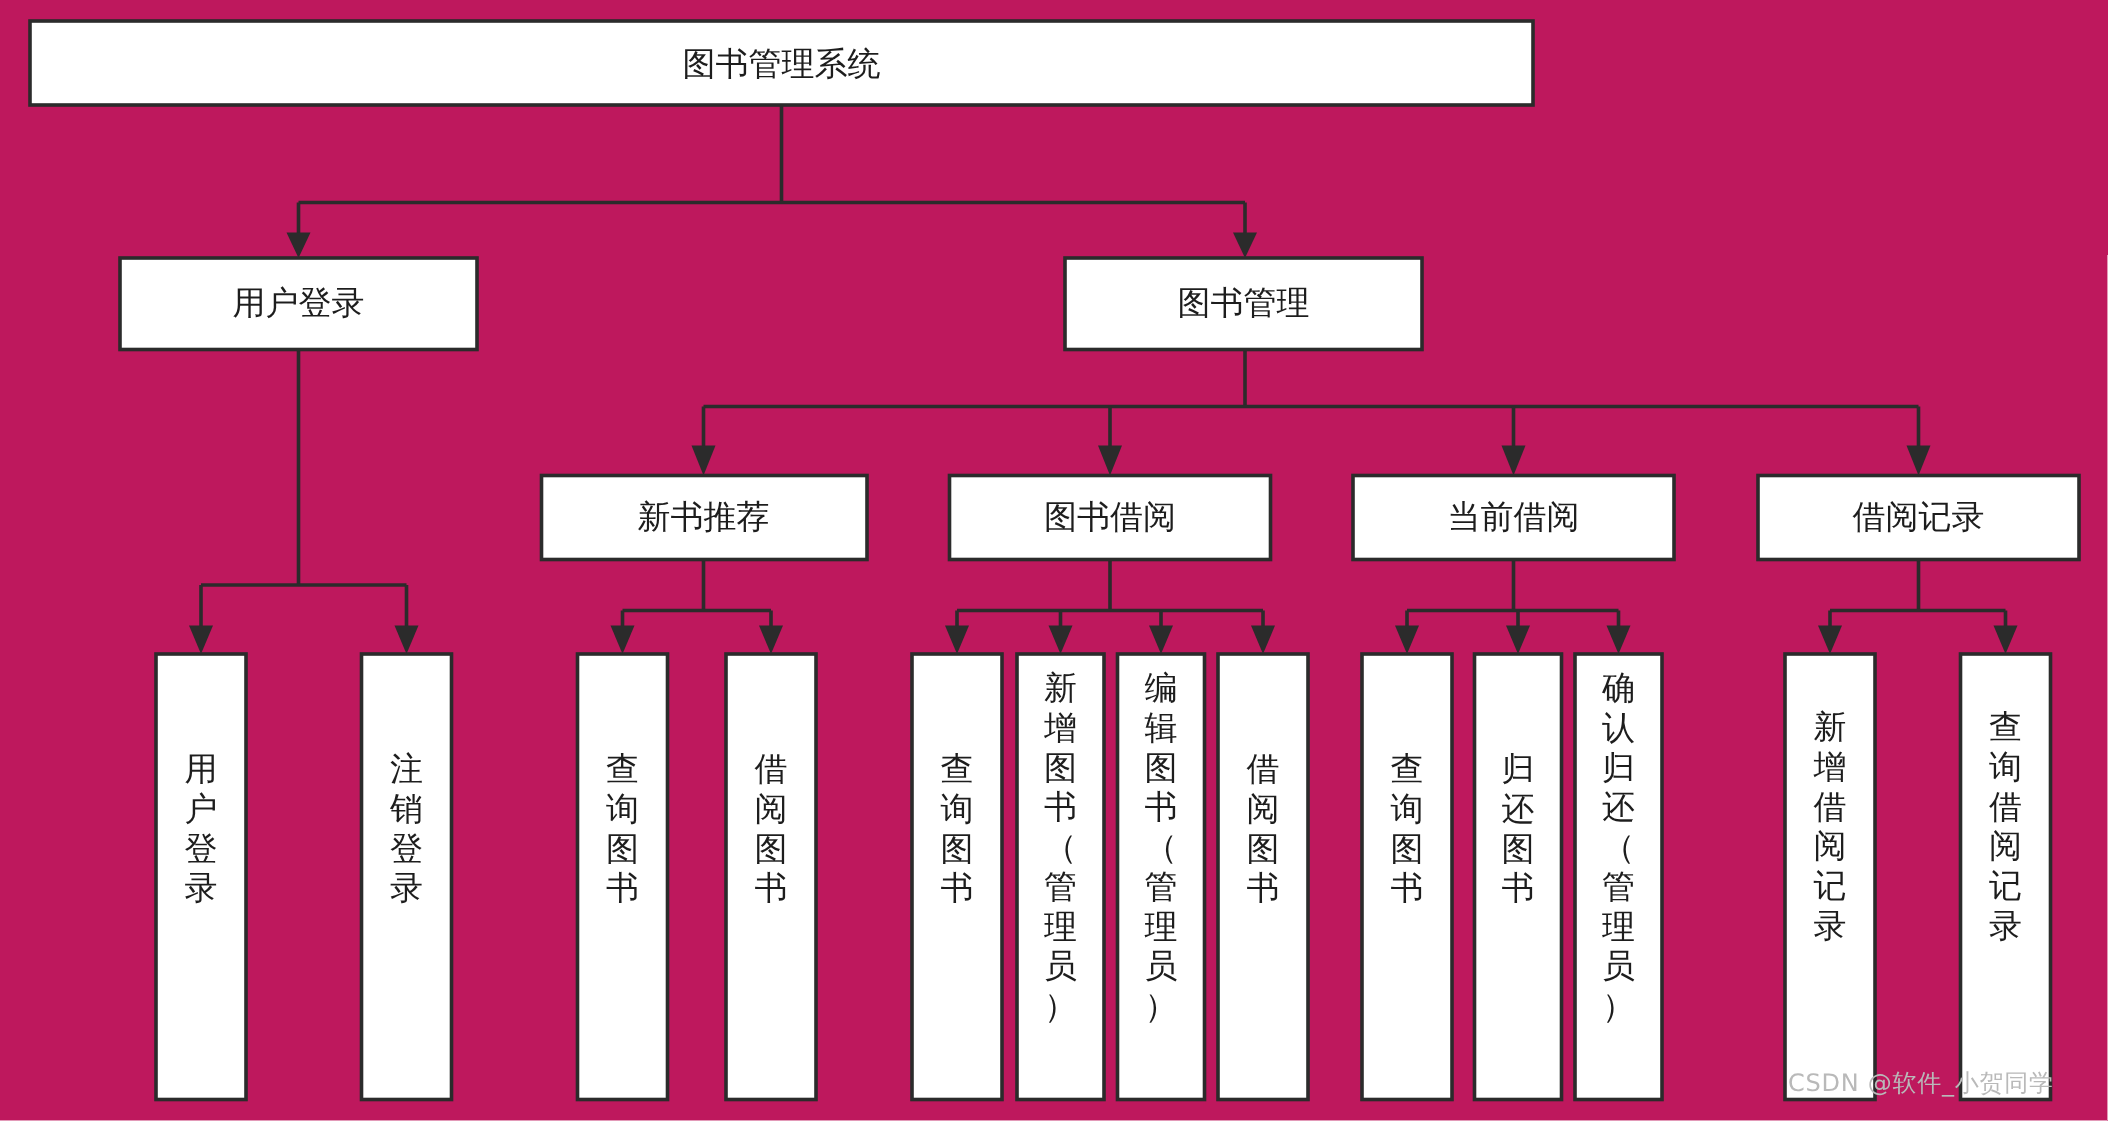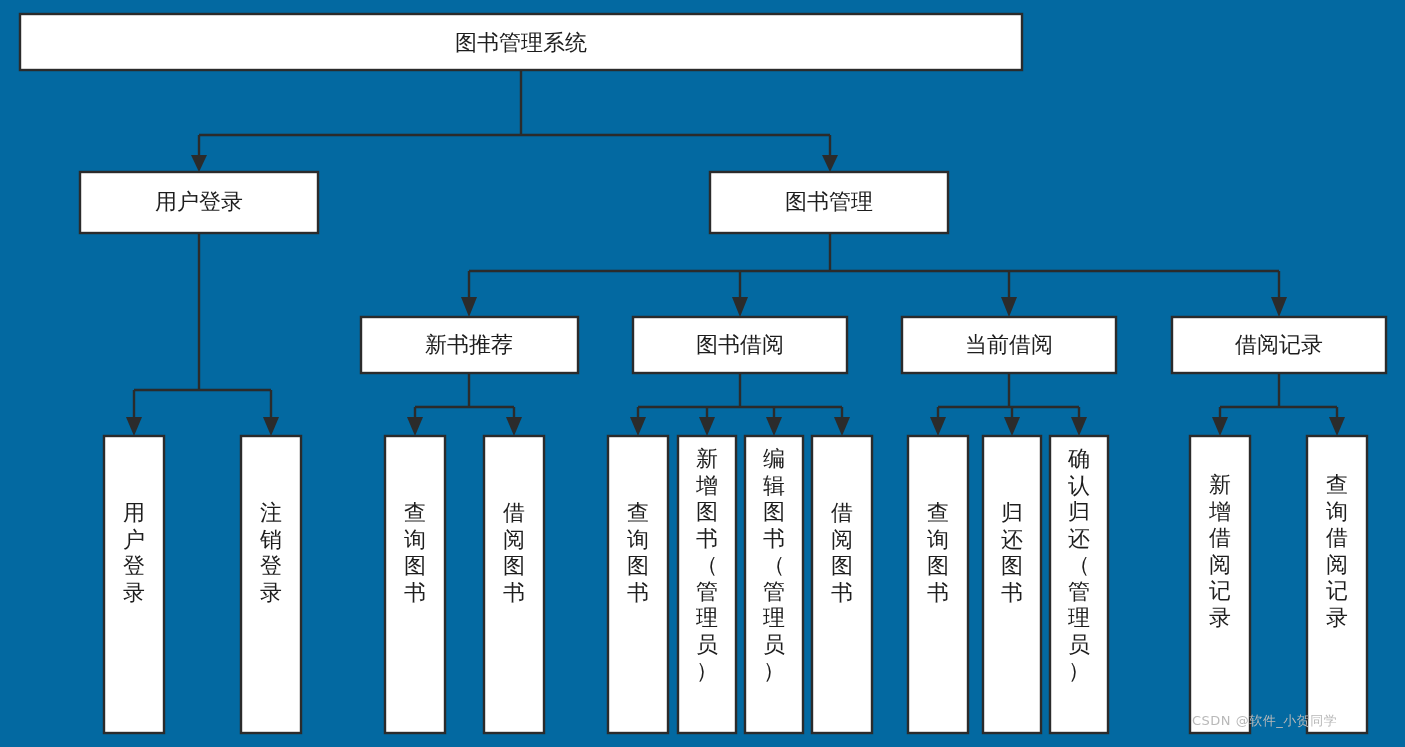--- a/index.html
+++ b/index.html
@@ -8,21 +8,21 @@
     padding: 0;
     background: #ffffff;
   }
   body {
     font-family: "DejaVu Sans", "Liberation Sans", sans-serif;
   }
   #diagram-root {
     position: relative;
     width: 1405px;
     height: 747px;
-    background: #0369a1;
+    background: #be185d;
     overflow: hidden;
   }
   svg#tree-svg {
     position: absolute;
     left: 0;
     top: 0;
     width: 1405px;
     height: 747px;
     display: block;
   }
@@ -50,21 +50,21 @@
   }
   .node-label-v {
     font-family: "DejaVu Sans", "Liberation Sans", sans-serif;
     font-size: 22px;
     fill: #1d1d1d;
     text-anchor: middle;
   }
   .watermark-text {
     position: absolute;
     font-family: "DejaVu Sans", "Liberation Sans", sans-serif;
-    font-size: 13px;
+    font-size: 16px;
     color: #b9b9b9;
     white-space: nowrap;
     left: 1192px;
     top: 712px;
     letter-spacing: 0.5px;
     user-select: none;
   }
 </style>
 </head>
 <body>

